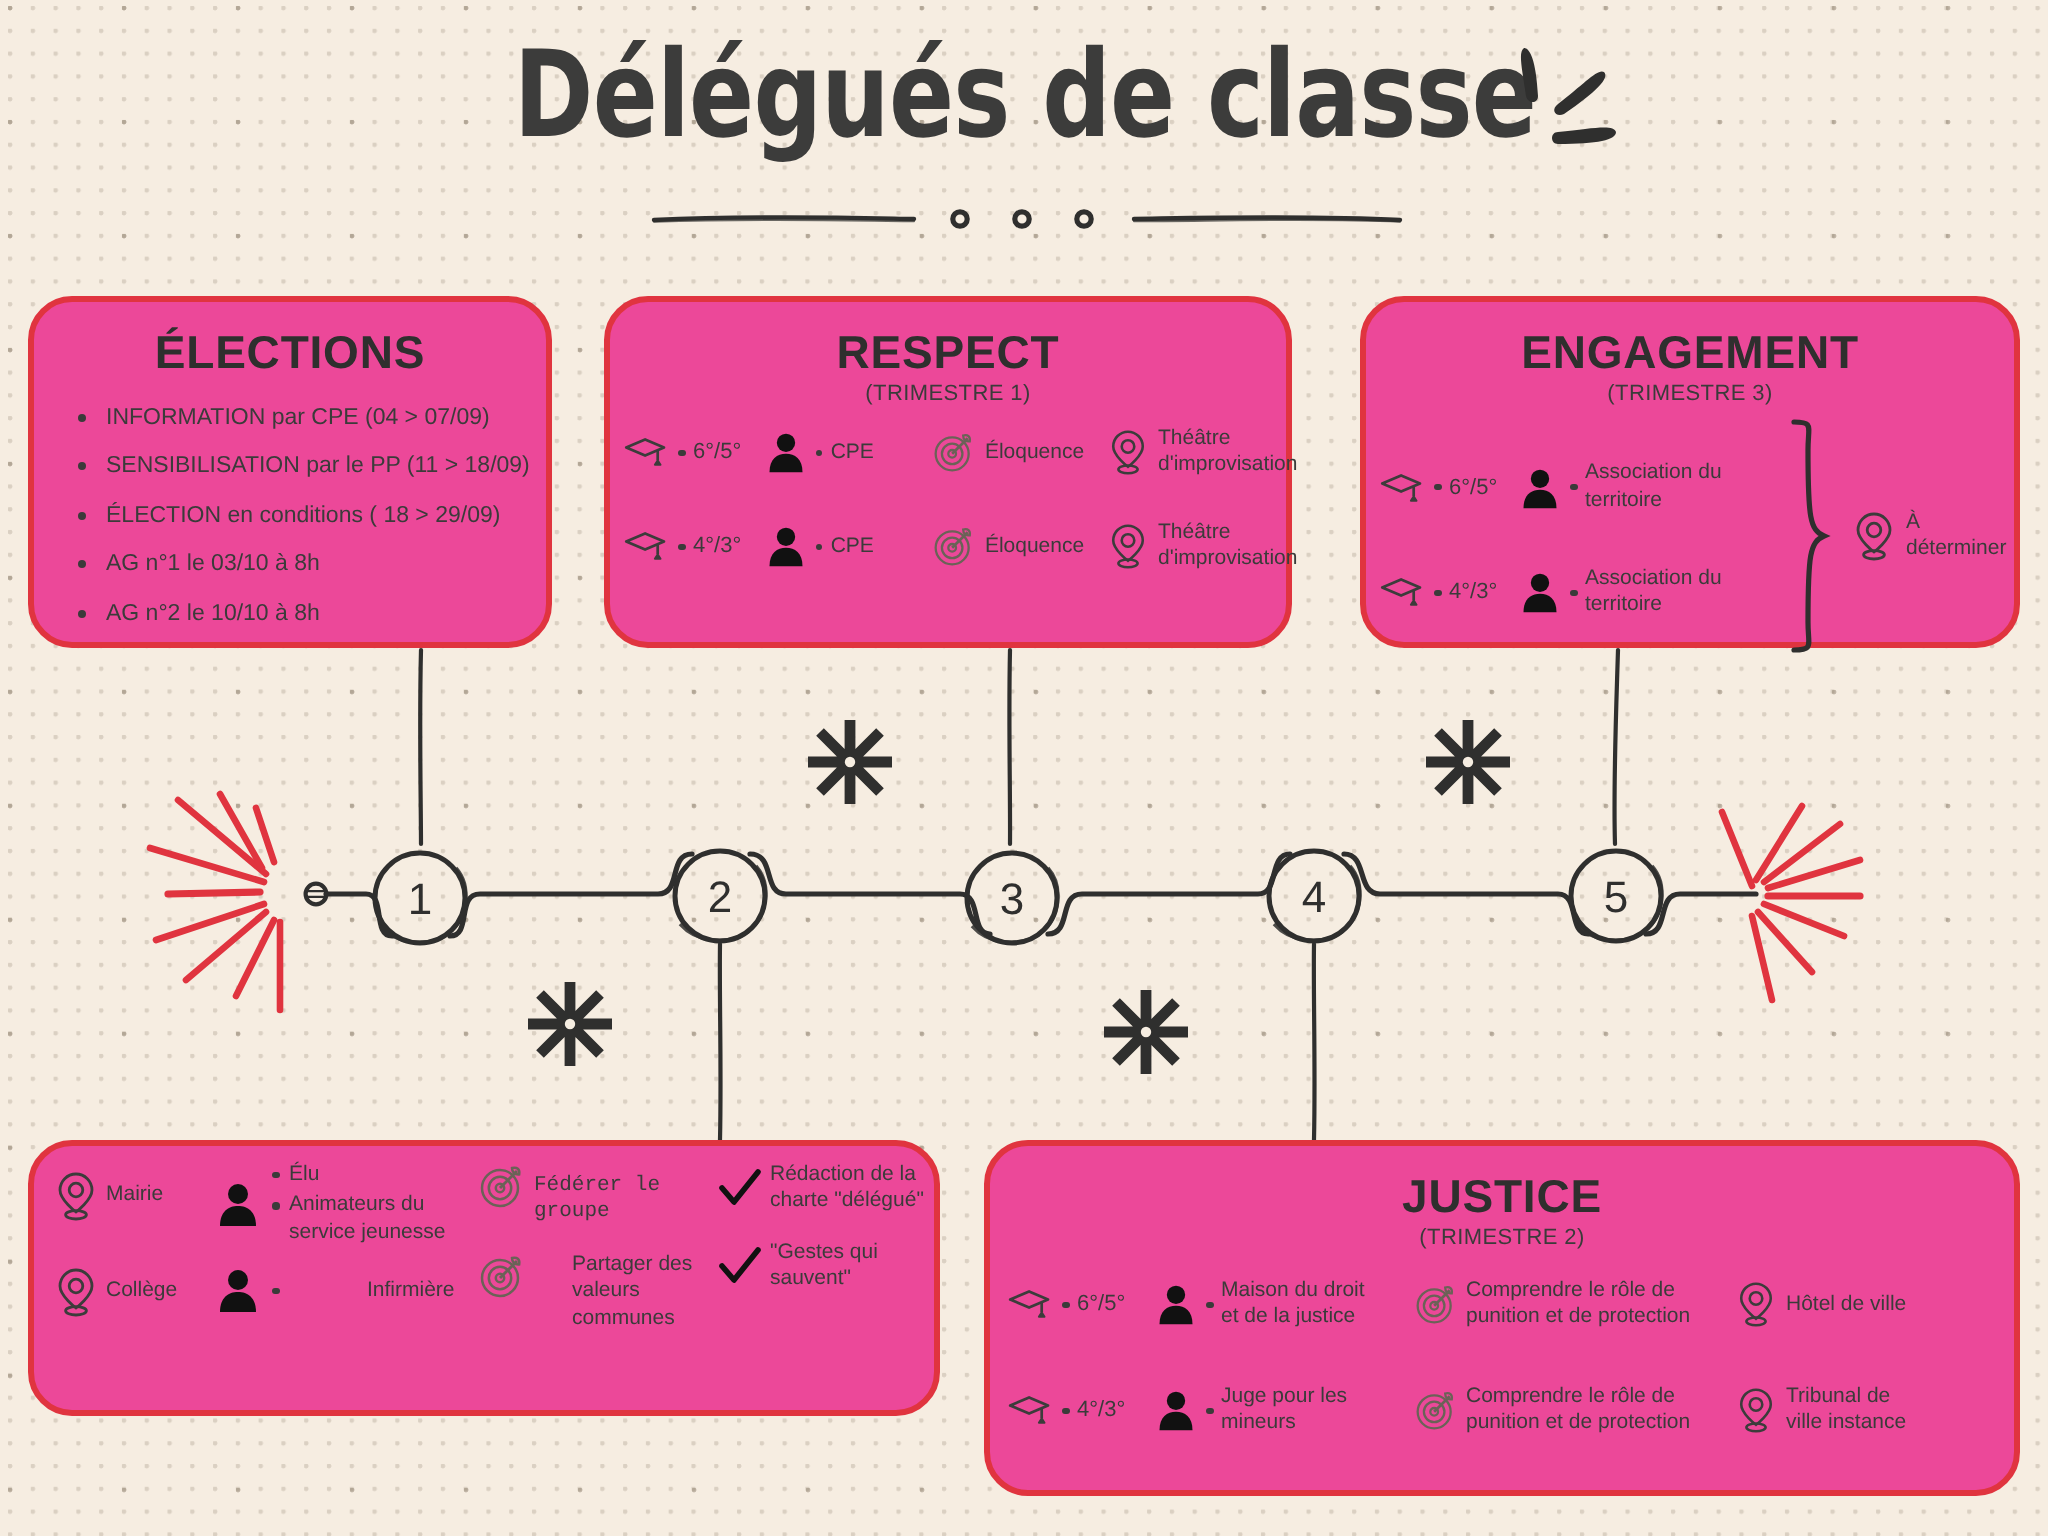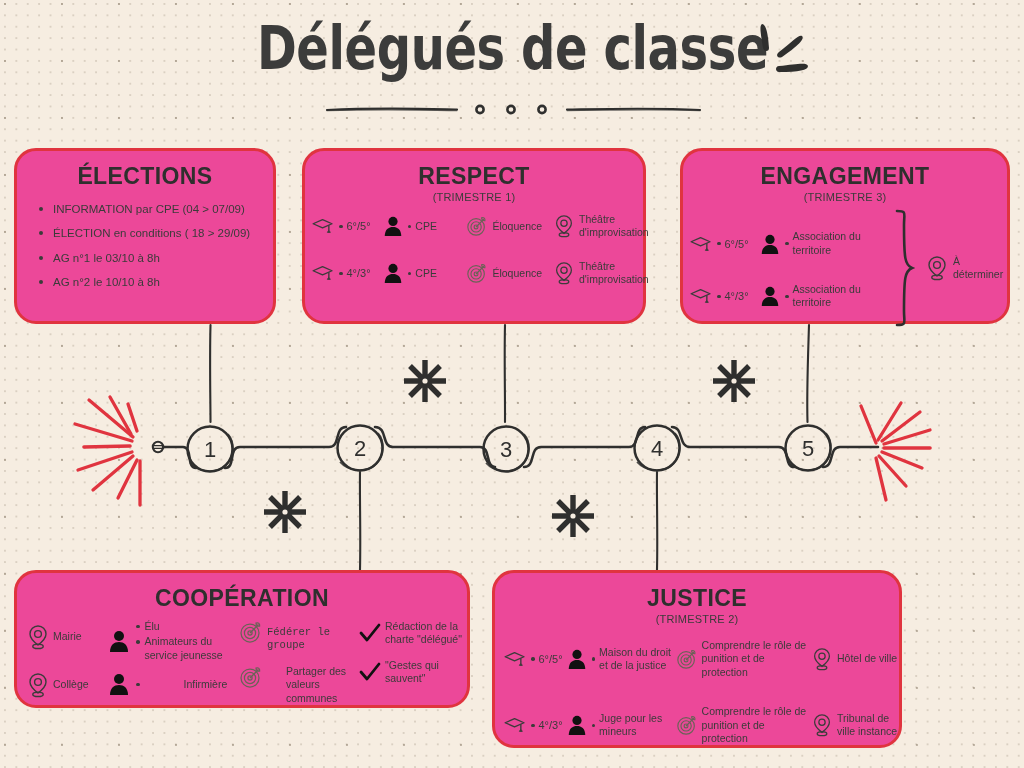--- a/index.html
+++ b/index.html
@@ -107,21 +107,21 @@
     width: 3.5px; height: 3.5px; border-radius: 50%;
     background: #3b3b3a; flex: none;
   }
   svg { display: block; overflow: visible; }
 
   
   #card-elections  { left: 14px;  top: 148px; width: 262px; height: 176px; }
   #card-respect    { left: 302px; top: 148px; width: 344px; height: 176px; }
   #card-engagement { left: 680px; top: 148px; width: 330px; height: 176px; }
   #card-cooperation{ left: 14px;  top: 570px; width: 456px; height: 138px; }
-  #card-justice    { left: 492px; top: 570px; width: 410px; height: 178px; }
+  #card-justice    { left: 492px; top: 570px; width: 518px; height: 178px; }
 
   .r-cols { display: flex; align-items: flex-start; }
 </style>
 </head>
 <body>
 
 <div id="canvas"></div>
 
 <div class="title-wrap">
   <div class="main-title">Délégués de classe</div>
@@ -246,20 +246,24 @@
     </g>
   </g>
 </svg>
 
 <div class="card" id="card-elections">
   <div class="card-title" style="margin-top:12px;">ÉLECTIONS</div>
   <div class="el-list">
     <div class="el-item">
       <span class="el-dot"></span>
       <span>INFORMATION par CPE (04 &gt; 07/09)</span>
+    </div>
+    <div class="el-item">
+      <span class="el-dot"></span>
+      <span>SENSIBILISATION par le PP (11 &gt;  18/09)</span>
     </div>
     <div class="el-item">
       <span class="el-dot"></span>
       <span>ÉLECTION en conditions ( 18 &gt; 29/09)</span>
     </div>
     <div class="el-item">
       <span class="el-dot"></span>
       <span>AG n°1 le 03/10 à 8h</span>
     </div>
     <div class="el-item">
@@ -423,21 +427,20 @@
           <circle cx="11" cy="10" r="3.4"></circle>
           <ellipse cx="11" cy="22.4" rx="5.2" ry="2.1"></ellipse>
         </g>
       </svg>
       <span class="txt" style="max-width:60px;">À déterminer</span>
     </span>
   </div>
 </div>
 
 <div class="card" id="card-cooperation">
-  <div class="card-title" style="margin-top:12px;">COOPÉRATION</div>
 
   <div class="r-cols" style="margin:8px 0 0 10px;">
 
     <div style="flex:none; width:80px;">
       <span class="cell" style="margin-top:4px;">
         <svg width="22" height="26" viewBox="0 0 22 26">
           <g fill="none" stroke="#3c3c3b" stroke-width="1.4">
             <path d="M11 2 C15.4 2 19 5.6 19 10 C19 15 11 21 11 21 C11 21 3 15 3 10 C3 5.6 6.6 2 11 2 Z"></path>
             <circle cx="11" cy="10" r="3.4"></circle>
             <ellipse cx="11" cy="22.4" rx="5.2" ry="2.1"></ellipse>

